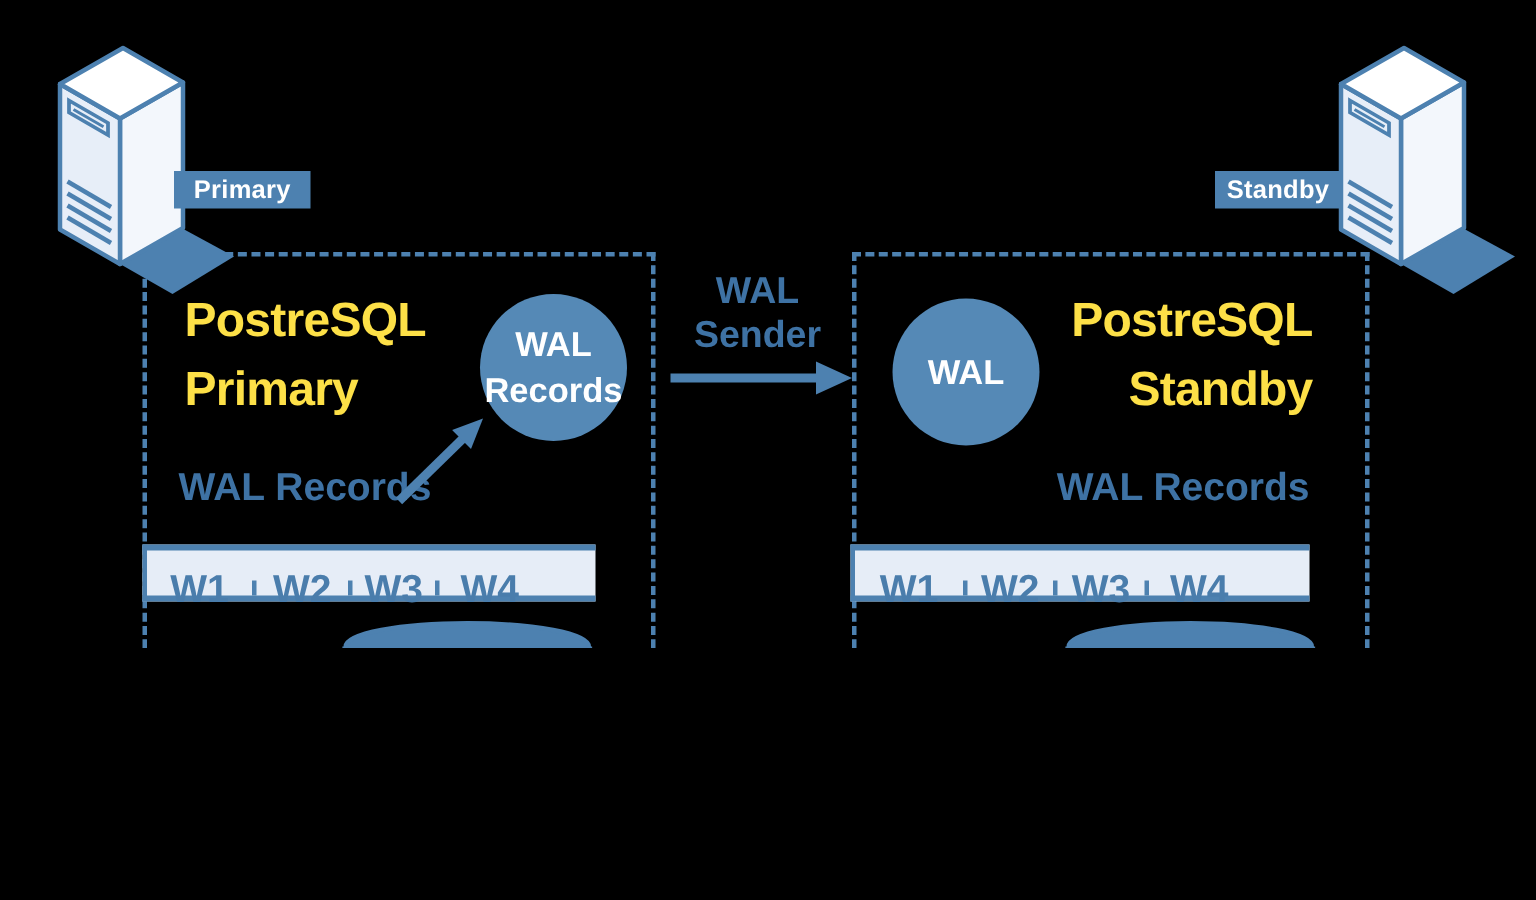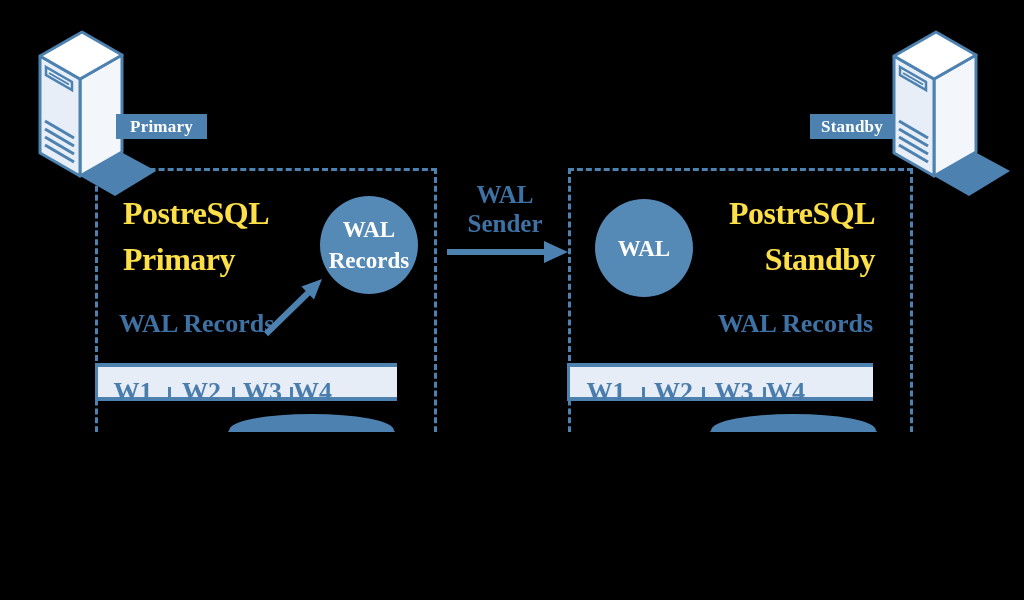--- a/index.html
+++ b/index.html
@@ -1,18 +1,18 @@
 <!DOCTYPE html>
 <html><head>
 <meta charset="utf-8">
 <style>
   html,body{margin:0;padding:0;background:#000;}
   .stage{
     position:relative;width:1024px;height:432px;background:#000;overflow:hidden;
-    font-family:Liberation Serif, serif;
+    font-family:Liberation Sans, sans-serif;
   }
   .dashed-box{
     position:absolute;border:3px dashed #4d81b0;box-sizing:border-box;
   }
   #left-box{left:95px;top:168px;width:342px;height:380px;}
   #right-box{left:568px;top:168px;width:345px;height:380px;}
 
   .server{position:absolute;z-index:4;}
   #left-server{left:18px;top:26px;}
   #right-server{left:872px;top:26px;}
@@ -59,21 +59,21 @@
     border-top:4px solid #4d81b0;border-bottom:4px solid #4d81b0;border-left:3px solid #4d81b0;
     display:flex;z-index:2;
   }
   #left-bar{left:95px;top:363px;width:302px;}
   #right-bar{left:567px;top:363px;width:306px;}
   .wal-cell{
     box-sizing:border-box;border-right:3px solid #4d81b0;
     display:flex;align-items:center;justify-content:center;
     color:#4a7dac;font-size:26px;font-weight:bold;margin-top:20px;
   }
-  .wal-cell.last{border-right:none;flex:1;justify-content:flex-start;padding-left:0;}
+  .wal-cell.last{border-right:none;flex:1;justify-content:flex-start;padding-left:14px;}
   #left-bar .c1{width:73px;} #left-bar .c2{width:64px;} #left-bar .c3{width:58px;}
   #right-bar .c1{width:75px;} #right-bar .c2{width:60px;} #right-bar .c3{width:61px;}
 
   .cylinder{position:absolute;z-index:3;}
   #left-cylinder{left:227px;top:414px;}
   #right-cylinder{left:709px;top:414px;}
 </style>
 </head>
 <body>
 

